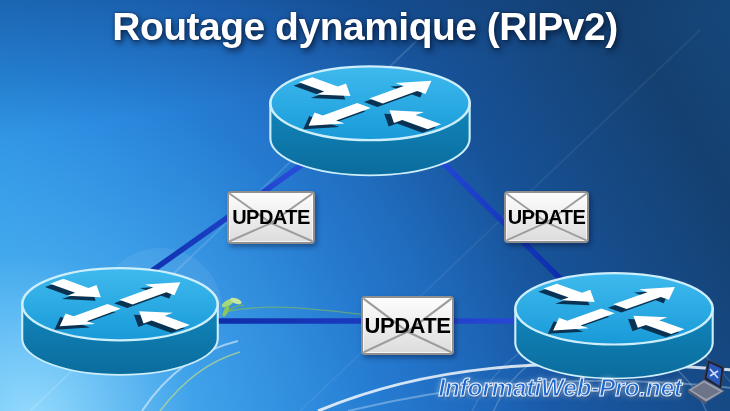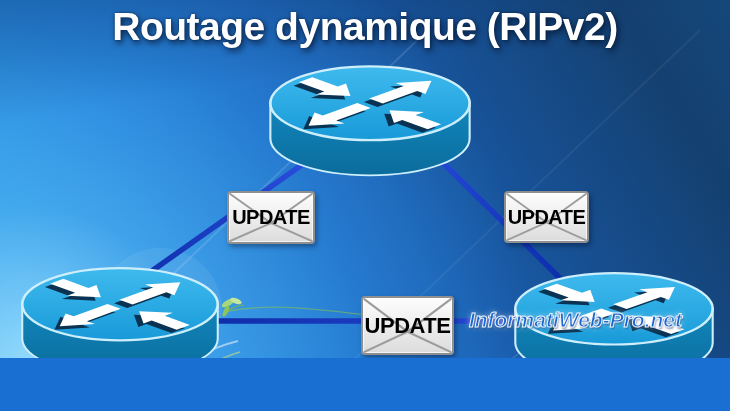--- a/index.html
+++ b/index.html
@@ -1,21 +1,21 @@
 <!DOCTYPE html>
 <html><head>
 <meta charset="utf-8">
 <style>
   html,body{margin:0;padding:0;}
   body{
     width:730px;height:411px;overflow:hidden;position:relative;
     font-family:"Liberation Sans", sans-serif;
     background:#1a6fd2;
   }
-  .stage{position:absolute;inset:0;width:730px;height:358px;overflow:hidden;}
+  .stage{position:absolute;inset:0;width:730px;height:411px;overflow:hidden;}
   .bg{
     position:absolute;inset:0;
     background:
       linear-gradient(170deg, rgba(8,35,80,.30) 0%, rgba(8,35,80,0) 26%),
       radial-gradient(circle at 4% 102%, rgba(160,225,255,.9) 0%, rgba(90,190,245,.55) 20%, rgba(60,165,238,.30) 42%, rgba(60,165,238,0) 64%),
       linear-gradient(60deg, #2a9cea 0%, #1e7ad8 26%, #1b64bd 46%, #175093 68%, #144070 88%, #15477b 100%);
   }
   svg.diagram{position:absolute;inset:0;z-index:1;}
   .title{
     position:absolute;top:5px;left:0;width:730px;text-align:center;z-index:3;
@@ -31,22 +31,22 @@
   .env-left  {left:183px;top:191px;width:84px;height:49px;}
   .env-right {left:460px;top:191px;width:81px;height:48px;}
   .env-bottom{left:317px;top:296px;width:89px;height:55px;}
   .envelope svg.flaps{position:absolute;inset:0;width:100%;height:100%;}
   .env-label{
     position:absolute;inset:0;display:flex;align-items:center;justify-content:center;
     font-weight:bold;color:#000;font-size:20px;letter-spacing:-0.5px;
   }
   .env-bottom .env-label{font-size:22px;}
   .watermark{
-    position:absolute;right:48px;bottom:26px;z-index:3;
-    font-size:21px;font-weight:bold;font-style:italic;letter-spacing:0;
+    position:absolute;right:48px;bottom:9px;z-index:3;
+    font-size:24px;font-weight:bold;font-style:italic;letter-spacing:0;
     color:#1b66cf;
     -webkit-text-stroke:1px rgba(255,255,255,.9);
     text-shadow:0 0 6px rgba(255,255,255,.65), 1px 2px 2px rgba(15,45,95,.55);
   }
 </style>
 </head>
 <body>
 
 <div class="stage">
   <div class="bg"></div>

